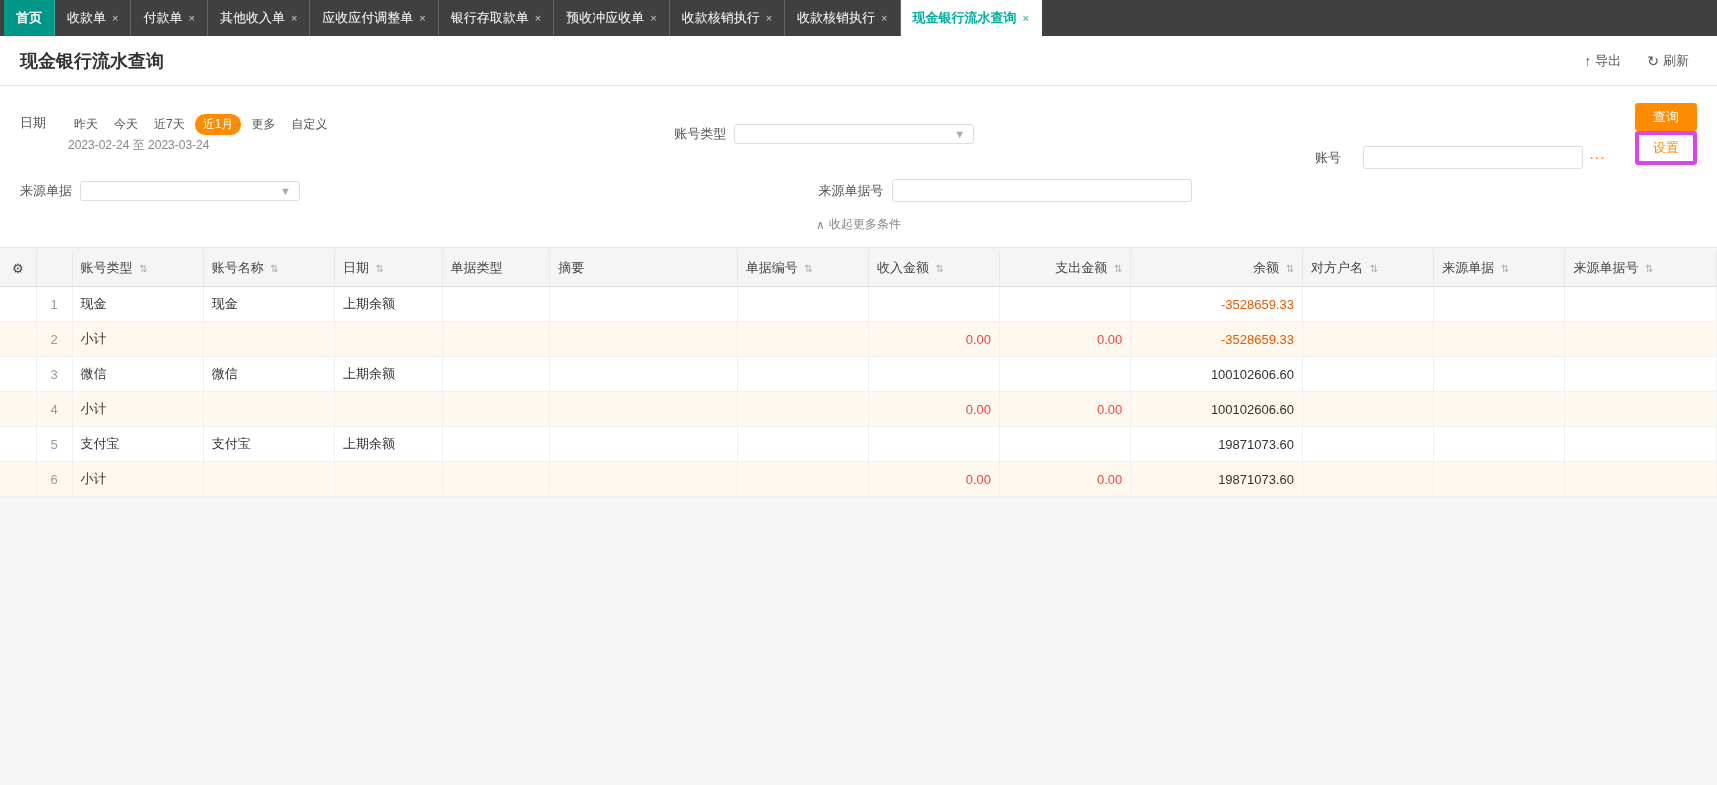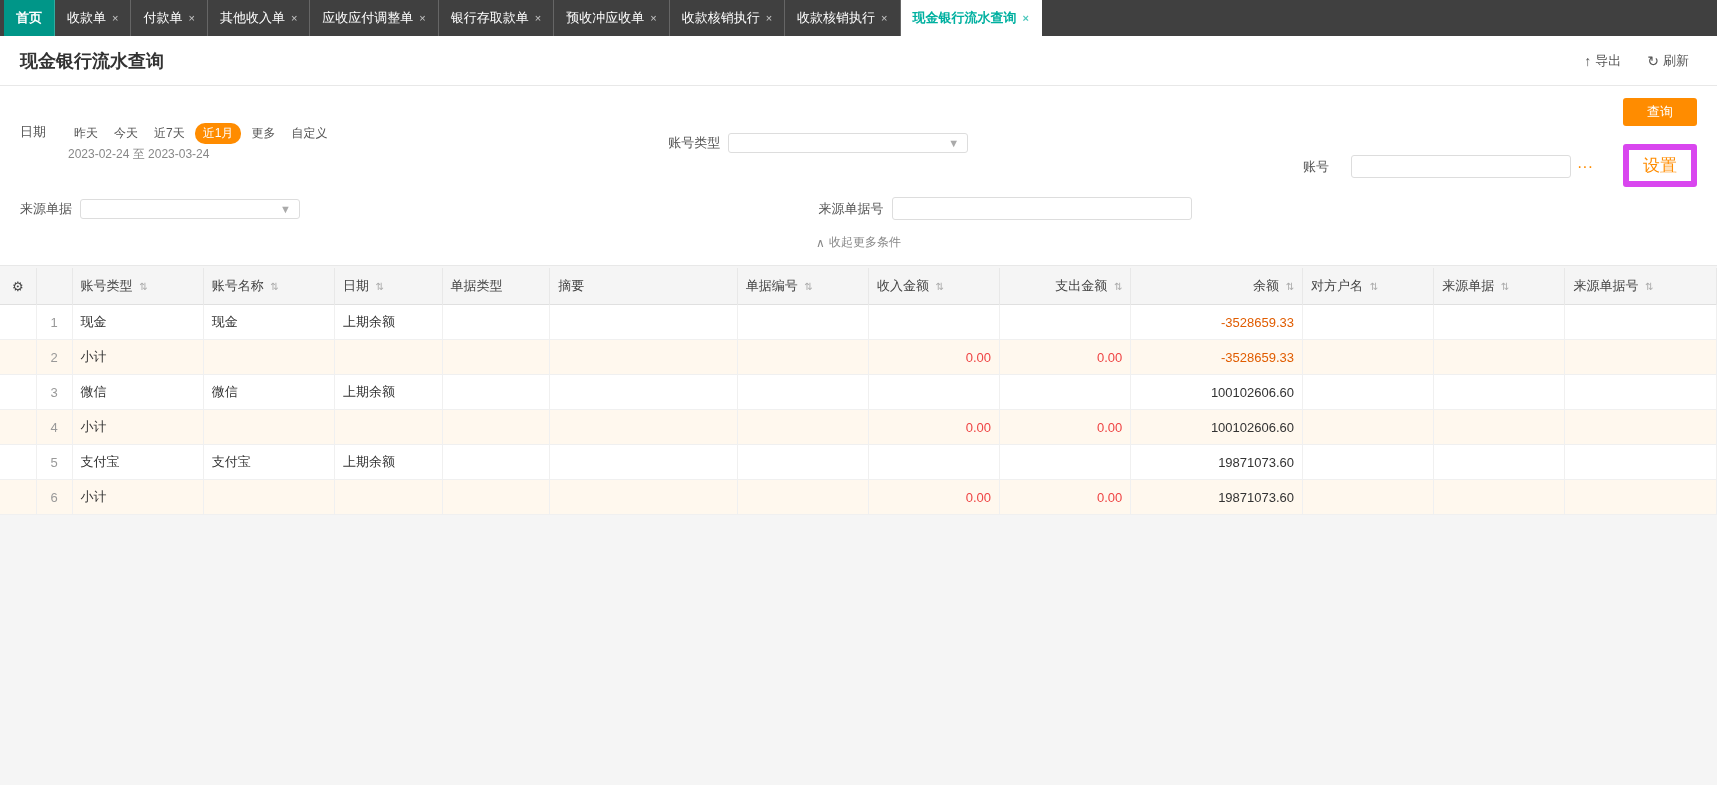--- a/index.html
+++ b/index.html
@@ -152,24 +152,24 @@
       color: #fff;
       border: none;
       border-radius: 3px;
       padding: 5px 16px;
       font-size: 13px;
       cursor: pointer;
     }
     .btn-setting {
       background: #fff;
       color: #ff8c00;
-      border: 6px solid #d946ef;
+      border: 4px solid #d946ef;
       border-radius: 3px;
       padding: 4px 14px;
-      font-size: 17px;
+      font-size: 13px;
       cursor: pointer;
     }
     .collapse-bar {
       display: flex;
       align-items: center;
       justify-content: center;
       padding: 4px 0 2px 0;
       color: #888;
       font-size: 12px;
       cursor: pointer;
@@ -333,21 +333,21 @@
     <div style="flex:1;"></div>
 
     <div style="display:flex;align-items:center;gap:8px;margin-top:48px;">
       <span class="filter-label">账号</span>
       <div class="account-num-area">
         <input class="filter-input" style="min-width: 220px;">
         <span class="more-dots">···</span>
       </div>
     </div>
 
-    <div style="display:flex;flex-direction:column;gap:18px;margin-left:10px;">
+    <div style="display:flex;flex-direction:column;gap:0;margin-left:10px;">
       <button class="btn-query">查询</button>
       <button class="btn-setting">设置</button>
     </div>
   </div>
 
   <div class="filter-row">
     <div style="display:flex;align-items:center;gap:8px;min-width:300px;">
       <span class="filter-label">来源单据</span>
       <div class="filter-select" style="min-width:220px;">
         <span></span>

